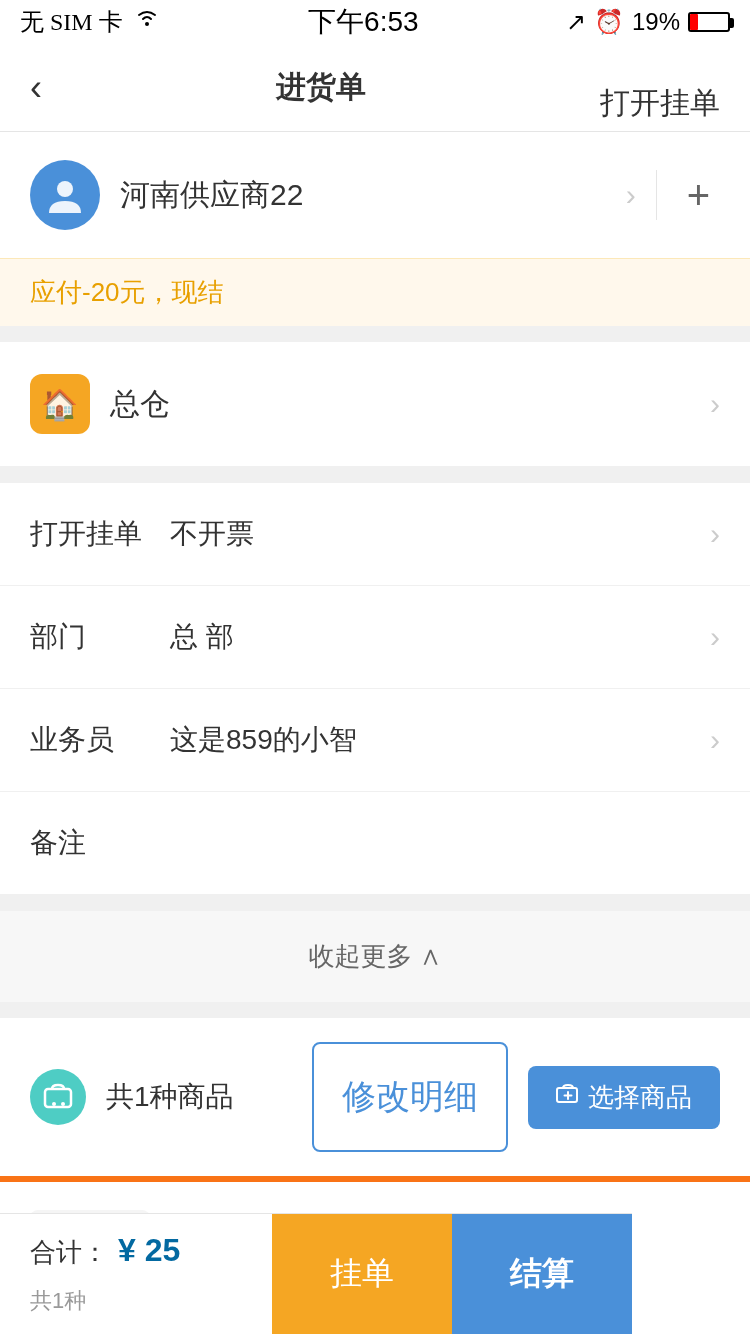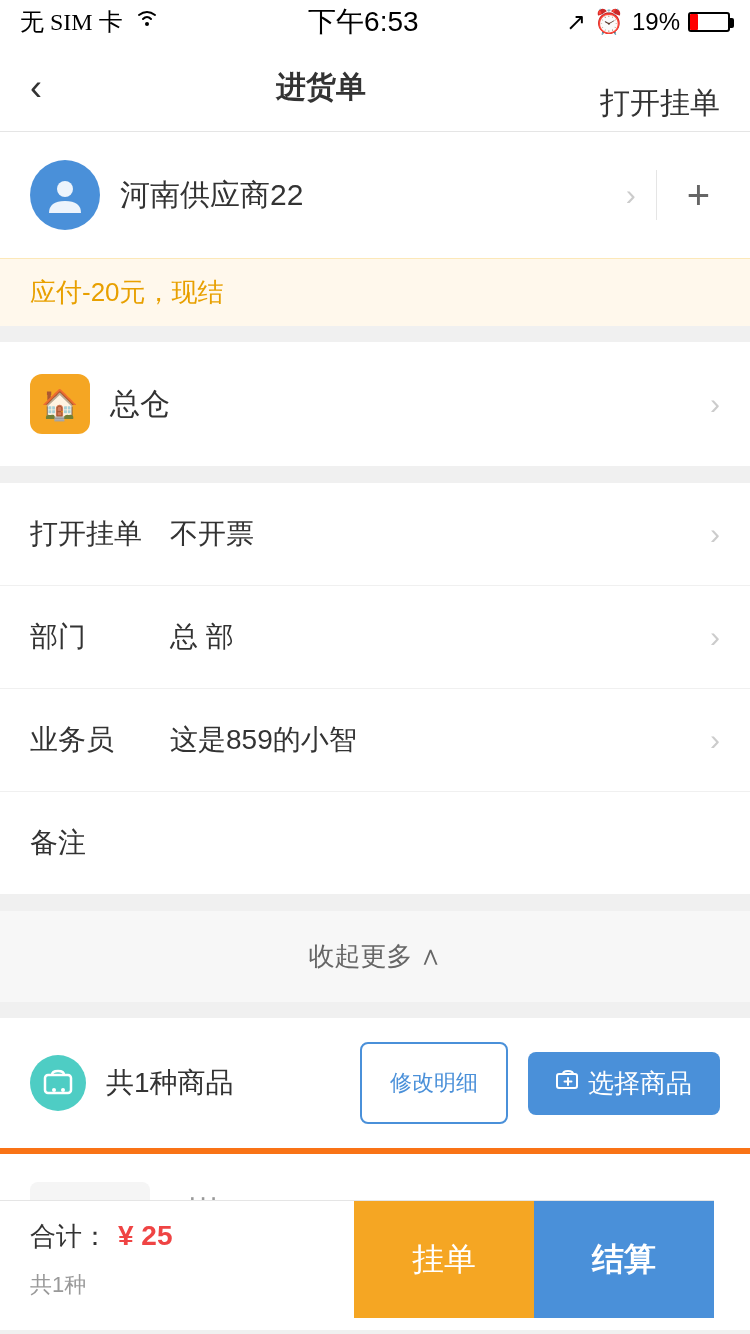--- a/index.html
+++ b/index.html
@@ -157,23 +157,23 @@
       width: 56px; height: 56px; border-radius: 50%;
       background: #4ecdc4;
       display: flex; align-items: center; justify-content: center;
       flex-shrink: 0;
     }
     .product-count { flex: 1; font-size: 28px; color: #333; }
     .btn-outline {
       border: 2px solid #4a90d9;
       color: #4a90d9;
       background: #fff;
-      padding: 24px 28px;
+      padding: 30px 28px;
       border-radius: 8px;
-      font-size: 22px;
+      font-size: 34px;
       cursor: pointer;
     }
     .btn-blue {
       background: #4a90d9;
       color: #fff;
       border: none;
       padding: 14px 28px;
       border-radius: 8px;
       font-size: 26px;
       cursor: pointer;
@@ -207,41 +207,41 @@
       width: 60px; flex-shrink: 0;
     }
     .dots-btn { font-size: 26px; color: #999; cursor: pointer; letter-spacing: 2px; }
 
     
     .bottom-summary {
       background: #fff;
       border-top: 1px solid #e5e5e5;
       padding: 0;
       position: fixed;
-      bottom: 16px;
-      width: 714px;
+      bottom: 0;
+      width: 632px;
     }
     .summary-row {
       display: flex;
       align-items: stretch;
     }
     .summary-total {
       flex: 1;
       padding: 18px 30px;
       display: flex;
       flex-direction: column;
       justify-content: center;
     }
     .total-line {
       display: flex;
       align-items: baseline;
       gap: 10px;
     }
     .total-label { font-size: 26px; color: #333; }
-    .total-amount { font-size: 28px; font-weight: 600; color: #ef4444; }
+    .total-amount { font-size: 32px; font-weight: 600; color: #0369a1; }
     .total-sub { font-size: 22px; color: #999; margin-top: 16px; }
     .action-btn-hang {
       background: #f5a623;
       color: #fff;
       font-size: 32px;
       font-weight: 500;
       width: 180px;
       display: flex; align-items: center; justify-content: center;
       cursor: pointer;
       border: none;

